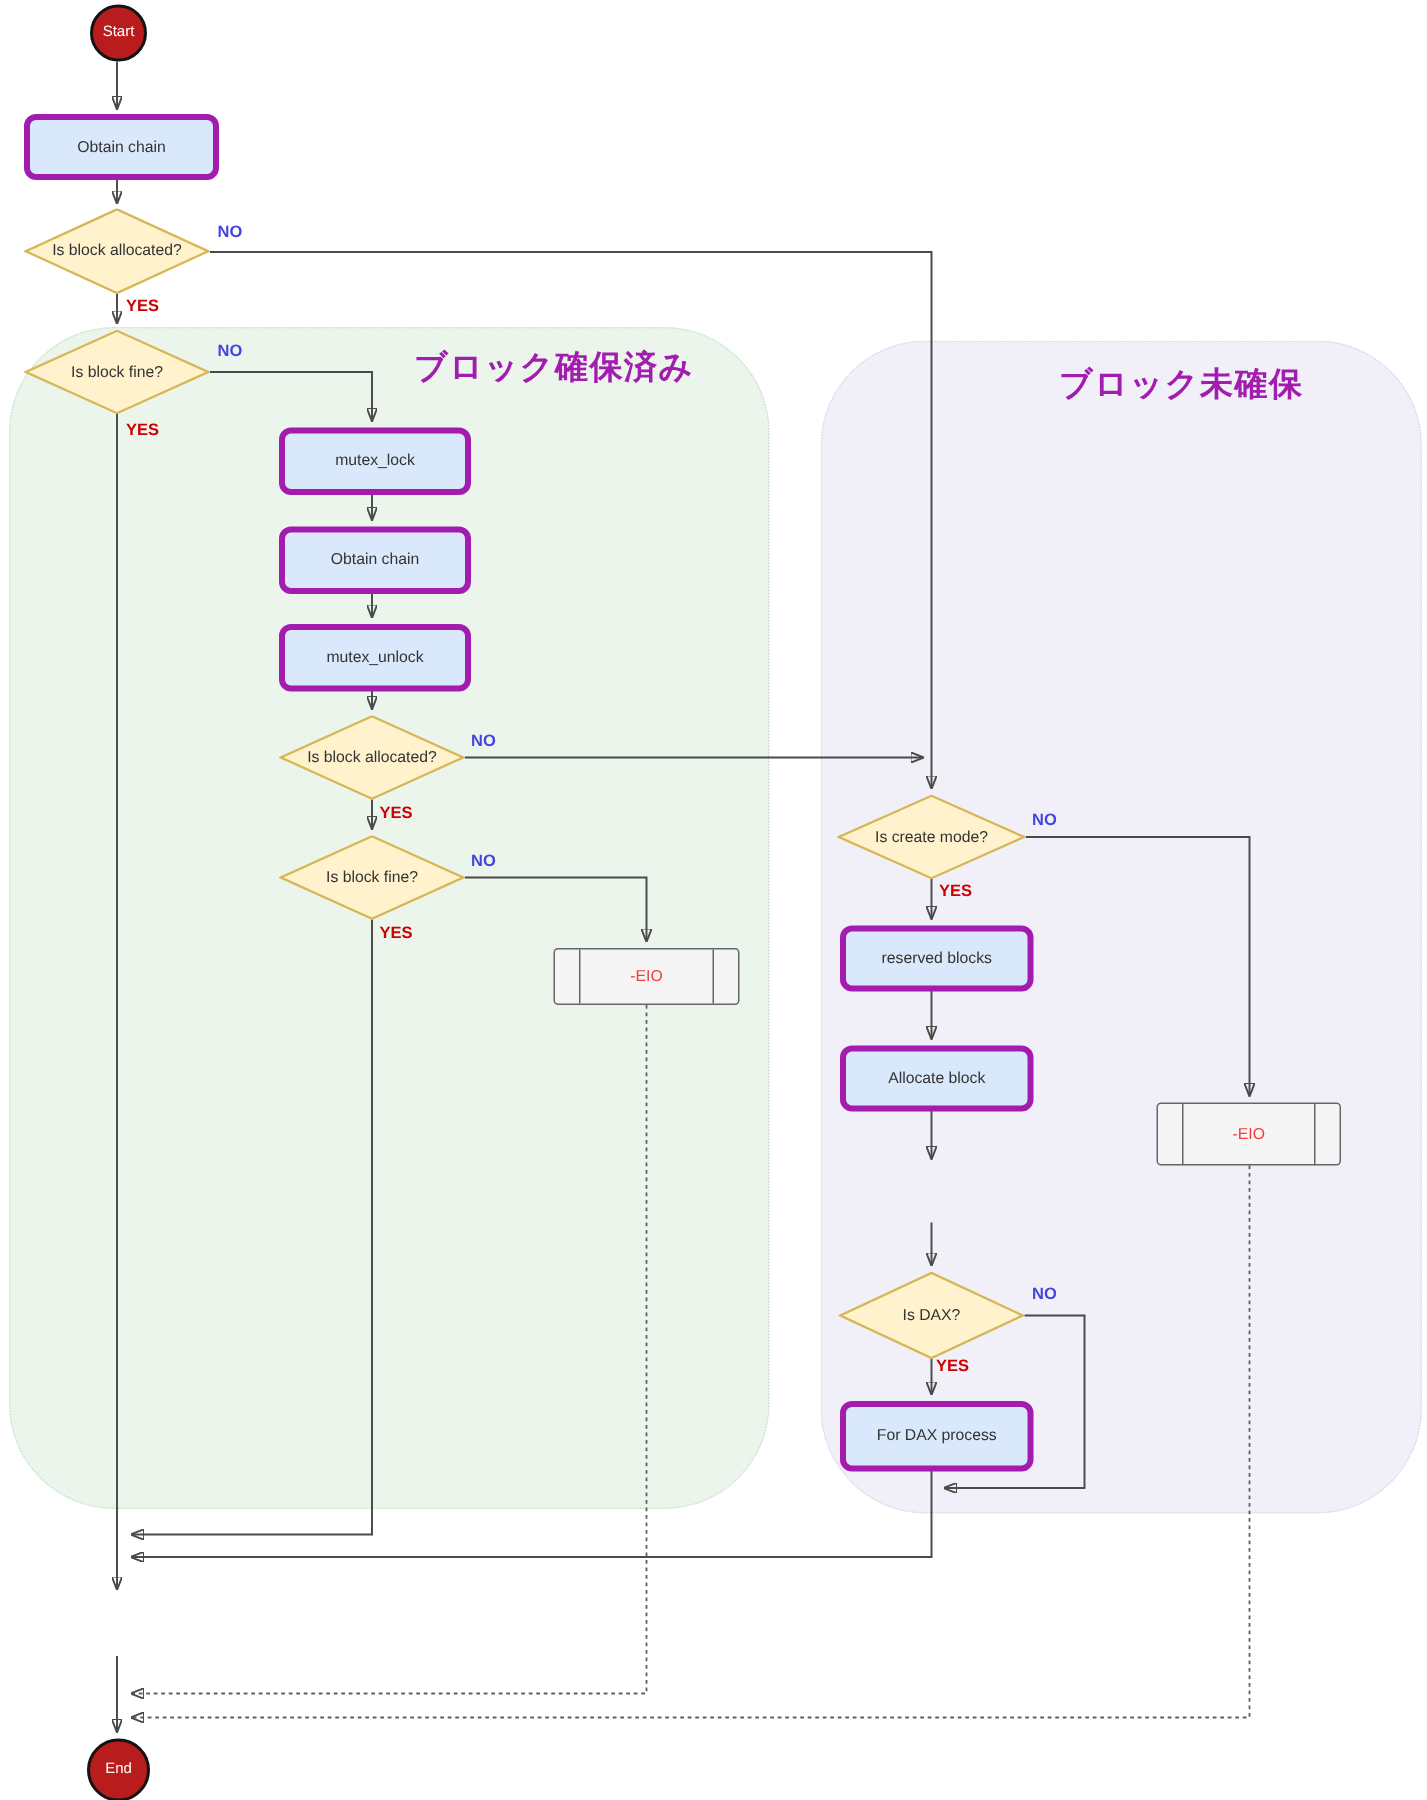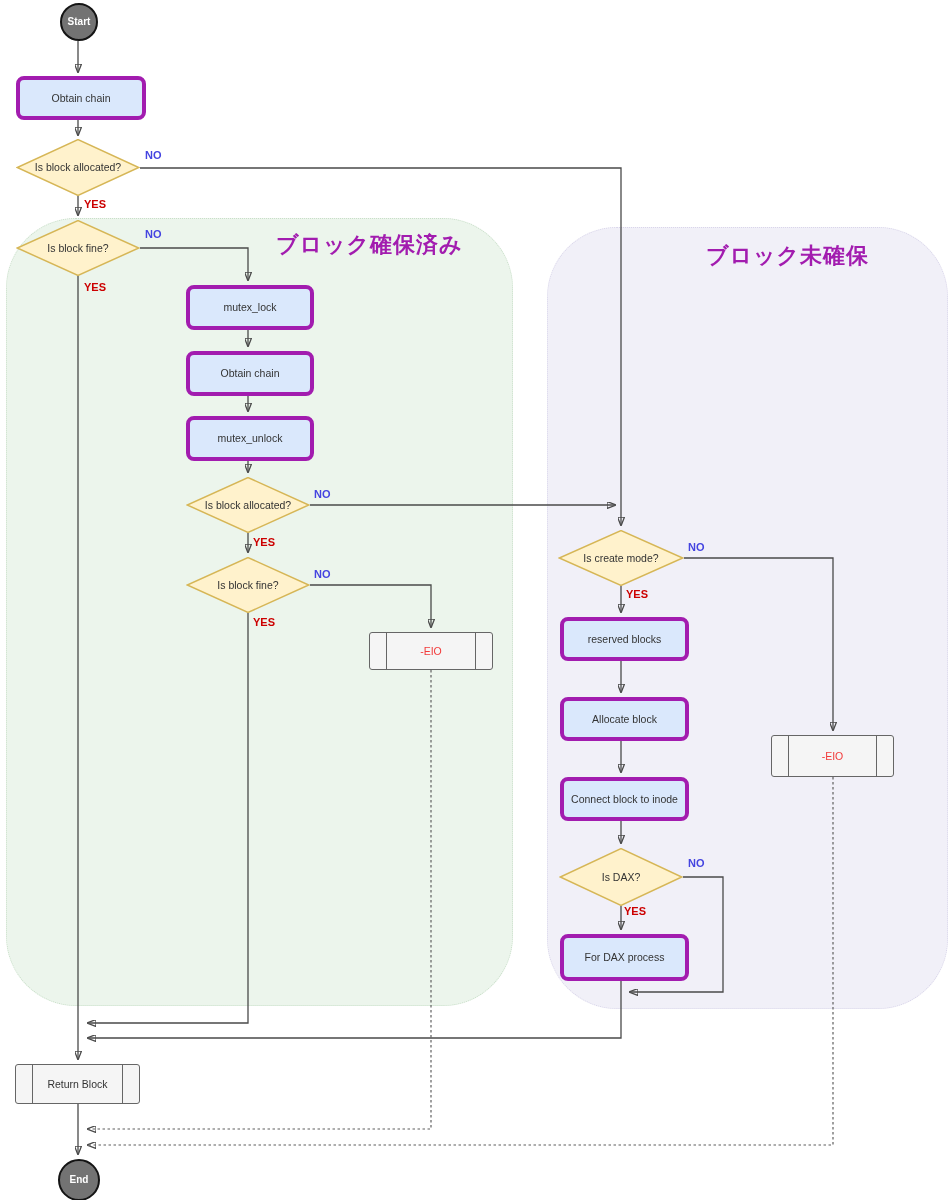--- a/index.html
+++ b/index.html
@@ -23,22 +23,22 @@
   #edges path.dashed{stroke:#5f5f5f;stroke-width:1.2;stroke-dasharray:2.5 2.5;}
   
   .node{position:absolute;z-index:2;display:flex;align-items:center;justify-content:center;
     font-size:10.5px;color:#333;text-align:center;line-height:1.15;}
   .proc{background:#dae8fc;border:4px solid #a21caf;border-radius:8px;}
   .term{background:#f5f5f5;border:1px solid #666;border-radius:3px;}
   .term .bar{position:absolute;top:0;bottom:0;width:0;border-left:1px solid #666;}
   .term .bar.l{left:13%;} .term .bar.r{right:13%;}
   .term .txt{position:relative;z-index:1;}
   .eio-text{color:#f23a3a;}
-  .circle{background:#737373;border:2px solid #141414;border-radius:50%;
-    color:#fff;font-weight:bold;font-size:10px;}
+  .circle{background:#b91c1c;border:2px solid #141414;border-radius:50%;
+    color:#fff;font-weight:normal;font-size:10px;}
   .diamond{background:transparent;}
   .diamond svg{position:absolute;left:0;top:0;width:100%;height:100%;}
   .diamond .txt{position:relative;z-index:1;padding:0 14px;}
   
   .edge-label{position:absolute;z-index:3;font-size:11px;font-weight:bold;white-space:nowrap;}
   .lbl-no{color:#4444e0;}
   .lbl-yes{color:#cc0000;}
 </style>
 </head>
 <body>
@@ -103,23 +103,20 @@
   </div>
   <div class="node proc" style="left:186px;top:416px;width:120px;height:37px;">
     <span>mutex_unlock</span>
   </div>
   <div class="node proc" style="left:560px;top:697px;width:121px;height:36px;">
     <span>Allocate block</span>
   </div>
   <div class="node proc" style="left:560px;top:617px;width:121px;height:36px;">
     <span>reserved blocks</span>
   </div>
-  <div class="node proc" style="left:560px;top:777px;width:121px;height:36px;">
-    <span>Connect block to inode</span>
-  </div>
   <div class="node proc" style="left:560px;top:934px;width:121px;height:39px;">
     <span>For DAX process</span>
   </div>
 
   <div class="node diamond" style="left:16px;top:139px;width:124px;height:57px;">
     <svg viewBox="0 0 100 100" preserveAspectRatio="none">
       <polygon points="50,1 99,50 50,99 1,50" fill="#fff2cc" stroke="#d6b656" stroke-width="1.5" vector-effect="non-scaling-stroke"></polygon>
     </svg>
     <span class="txt">Is block allocated?</span>
   </div>
@@ -157,25 +154,20 @@
   <div class="node term" style="left:369px;top:632px;width:122px;height:36px;">
     <span class="bar l"></span>
     <span class="bar r"></span>
     <span class="txt eio-text">-EIO</span>
   </div>
   <div class="node term" style="left:771px;top:735px;width:121px;height:40px;">
     <span class="bar l"></span>
     <span class="bar r"></span>
     <span class="txt eio-text">-EIO</span>
   </div>
-  <div class="node term" style="left:15px;top:1064px;width:123px;height:38px;">
-    <span class="bar l"></span>
-    <span class="bar r"></span>
-    <span class="txt">Return Block</span>
-  </div>
 
   <span class="edge-label lbl-no" style="left:145px;top:149px;">NO</span>
   <span class="edge-label lbl-yes" style="left:84px;top:198px;">YES</span>
   <span class="edge-label lbl-no" style="left:145px;top:228px;">NO</span>
   <span class="edge-label lbl-yes" style="left:84px;top:281px;">YES</span>
   <span class="edge-label lbl-no" style="left:314px;top:488px;">NO</span>
   <span class="edge-label lbl-yes" style="left:253px;top:536px;">YES</span>
   <span class="edge-label lbl-no" style="left:314px;top:568px;">NO</span>
   <span class="edge-label lbl-yes" style="left:253px;top:616px;">YES</span>
   <span class="edge-label lbl-no" style="left:688px;top:541px;">NO</span>

